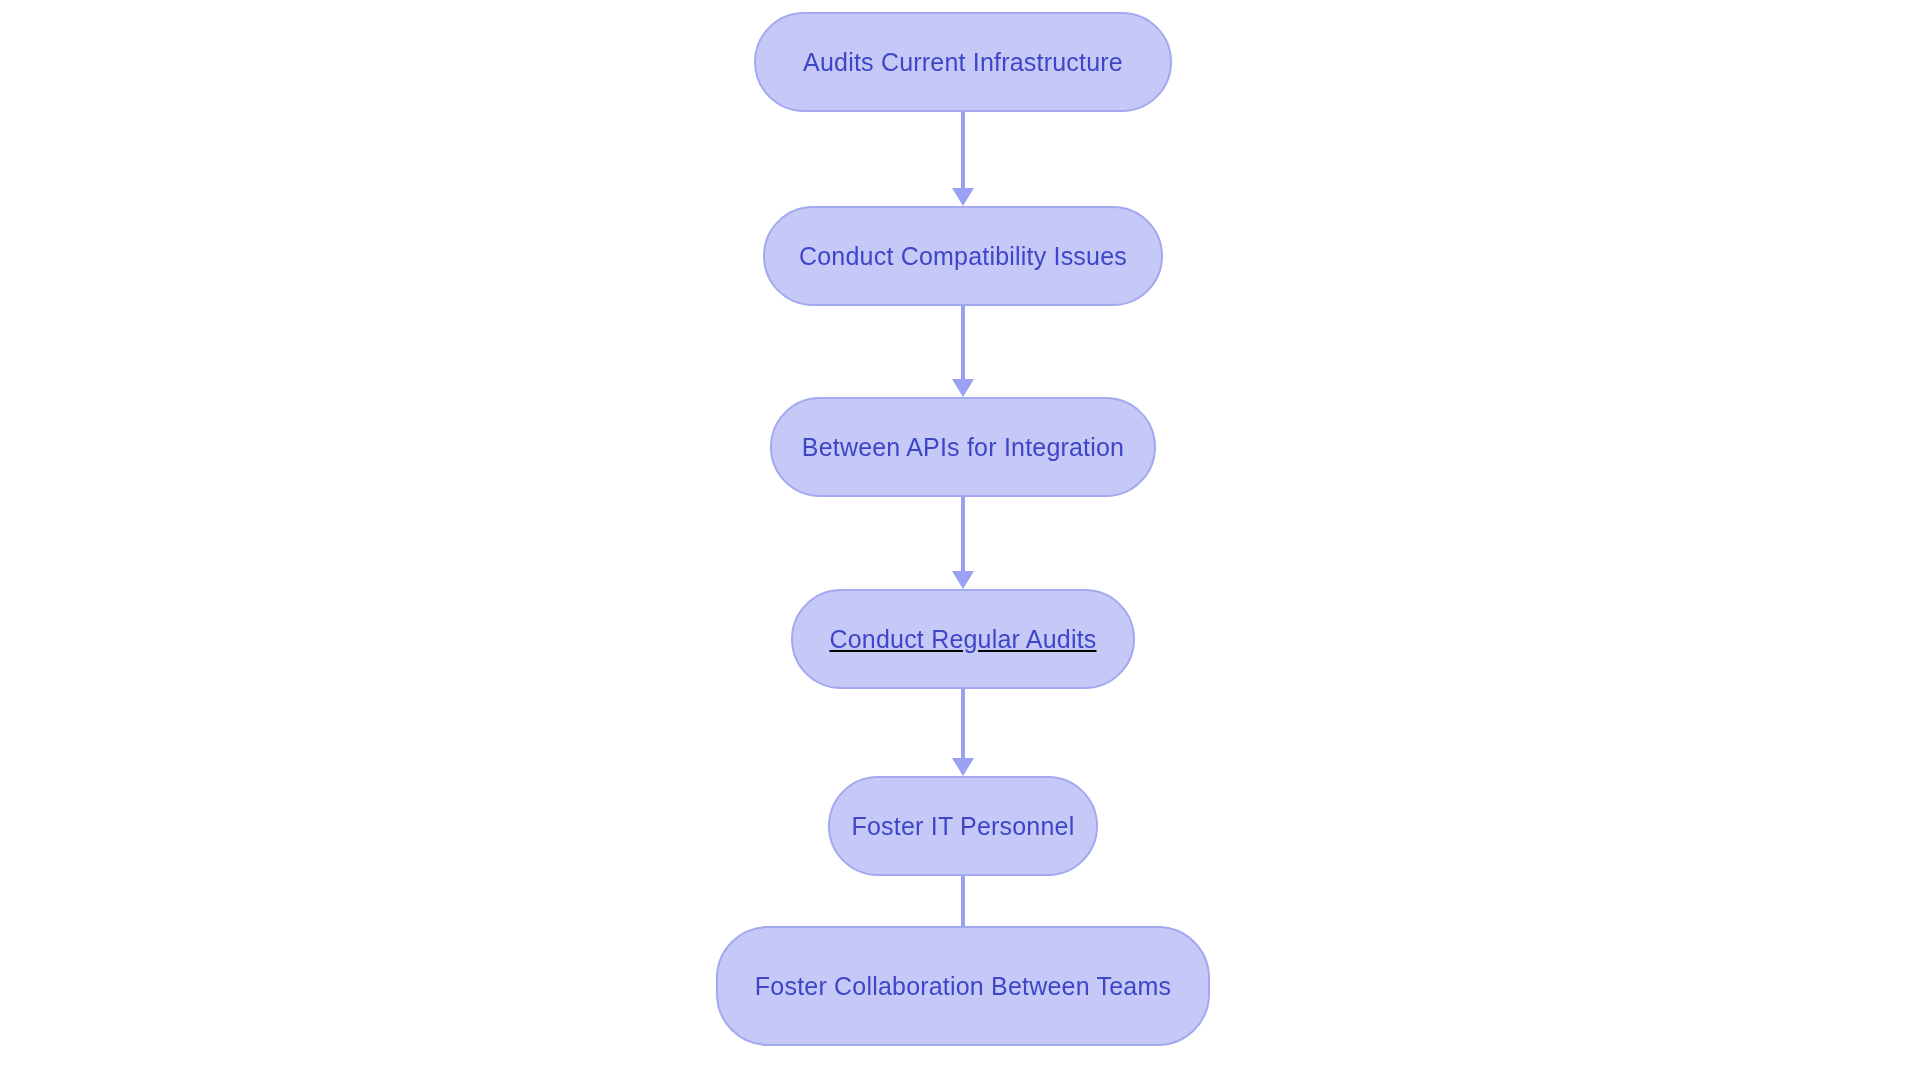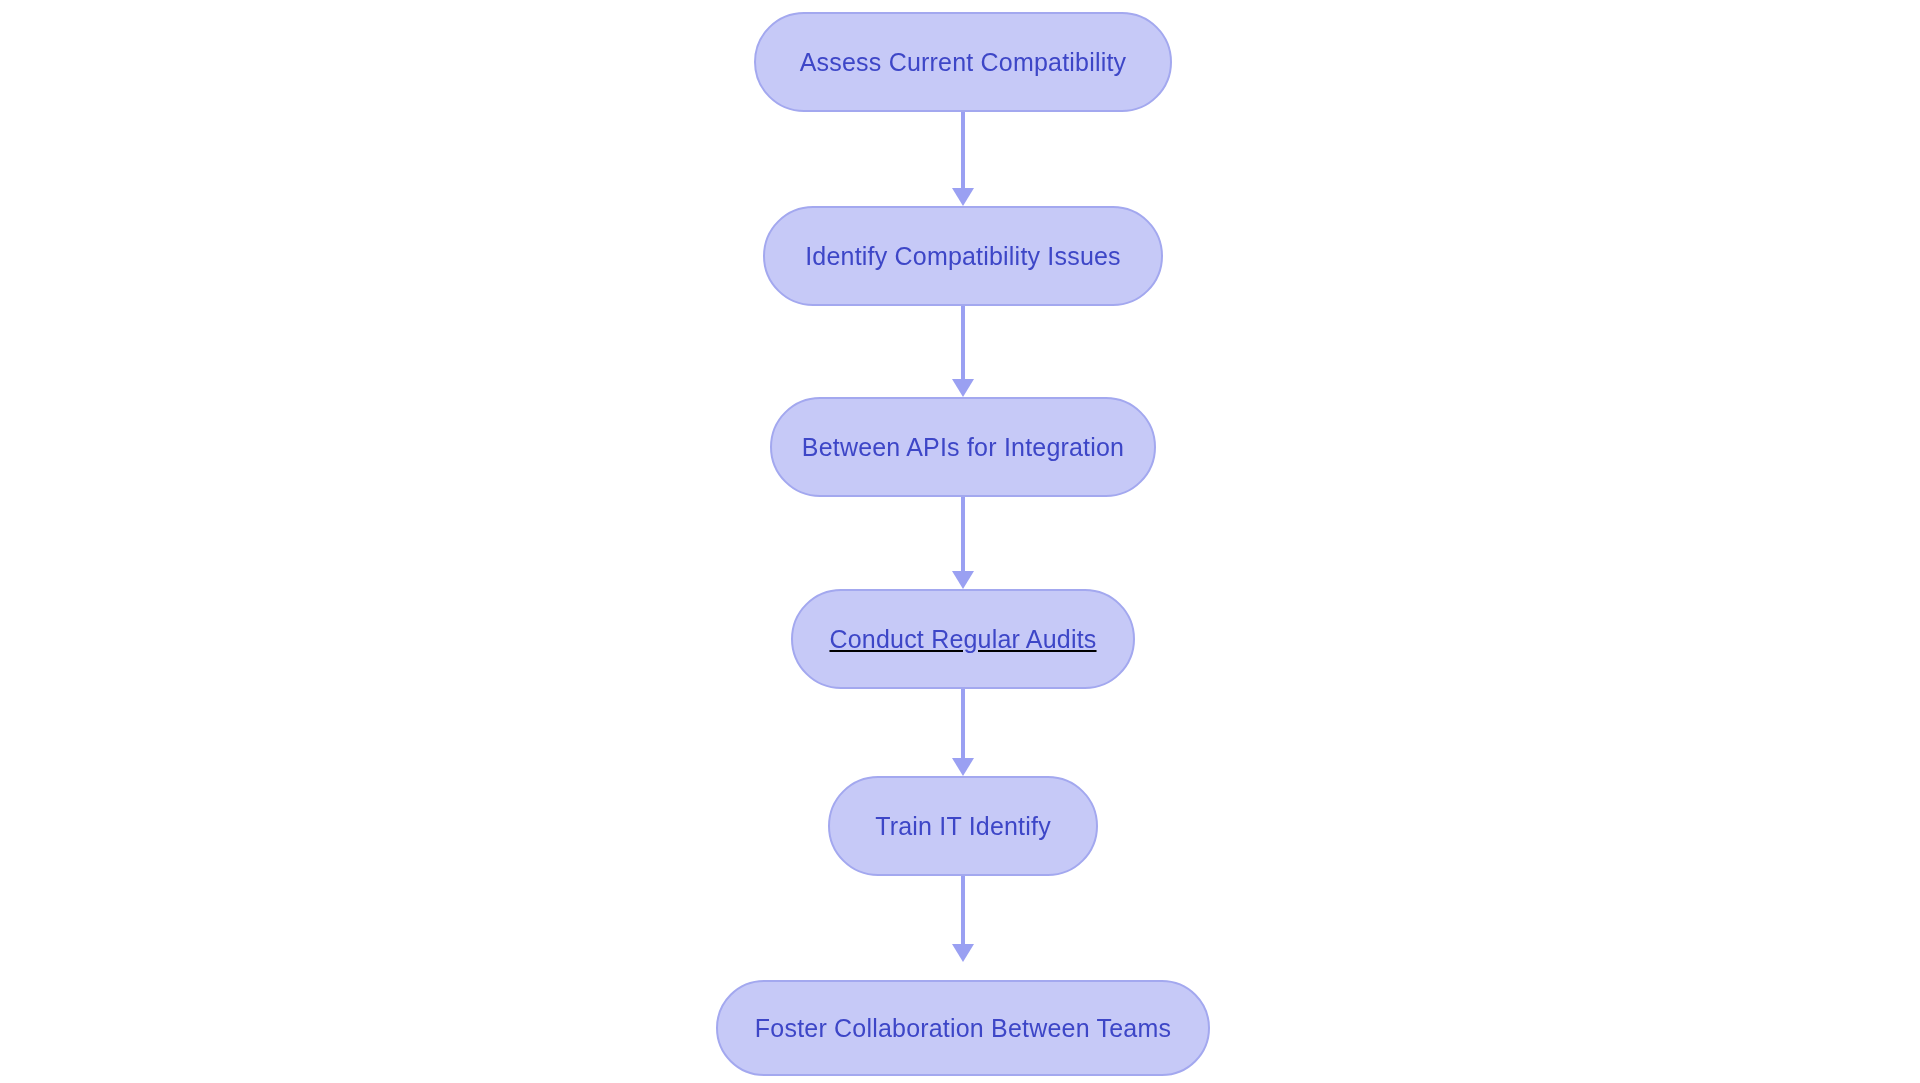--- a/index.html
+++ b/index.html
@@ -33,21 +33,21 @@
     font-size: 25px;
     letter-spacing: 0.2px;
     white-space: nowrap;
     text-align: center;
   }
   .n1 { top: 12px;  width: 418px; }
   .n2 { top: 206px; width: 400px; }
   .n3 { top: 397px; width: 386px; }
   .n4 { top: 589px; width: 344px; text-decoration: underline; }
   .n5 { top: 776px; width: 270px; }
-  .n6 { top: 980px; width: 494px; height: 96px; }
+  .n6 { top: 926px; width: 494px; height: 120px; }
 
   .arrow {
     position: absolute;
     left: 963px;
     transform: translateX(-50%);
     display: flex;
     flex-direction: column;
     align-items: center;
   }
   .arrow-line {
@@ -67,30 +67,30 @@
   .a3 { top: 497px; height: 92px; }
   .a4 { top: 689px; height: 87px; }
   .a5 { top: 876px; height: 86px; }
 </style>
 </head>
 <body>
 
 <div class="canvas">
 
   <div class="node n1">
-    <span class="node-label">Assess Current Compatibility</span>
+    <span class="node-label">Audits Current Infrastructure</span>
   </div>
 
   <div class="arrow a1">
     <div class="arrow-line"></div>
     <div class="arrow-head"></div>
   </div>
 
   <div class="node n2">
-    <span class="node-label">Identify Compatibility Issues</span>
+    <span class="node-label">Conduct Compatibility Issues</span>
   </div>
 
   <div class="arrow a2">
     <div class="arrow-line"></div>
     <div class="arrow-head"></div>
   </div>
 
   <div class="node n3">
     <span class="node-label">Between APIs for Integration</span>
   </div>
@@ -103,21 +103,21 @@
   <div class="node n4">
     <span class="node-label">Conduct Regular Audits</span>
   </div>
 
   <div class="arrow a4">
     <div class="arrow-line"></div>
     <div class="arrow-head"></div>
   </div>
 
   <div class="node n5">
-    <span class="node-label">Train IT Identify</span>
+    <span class="node-label">Foster IT Personnel</span>
   </div>
 
   <div class="arrow a5">
     <div class="arrow-line"></div>
     <div class="arrow-head"></div>
   </div>
 
   <div class="node n6">
     <span class="node-label">Foster Collaboration Between Teams</span>
   </div>

